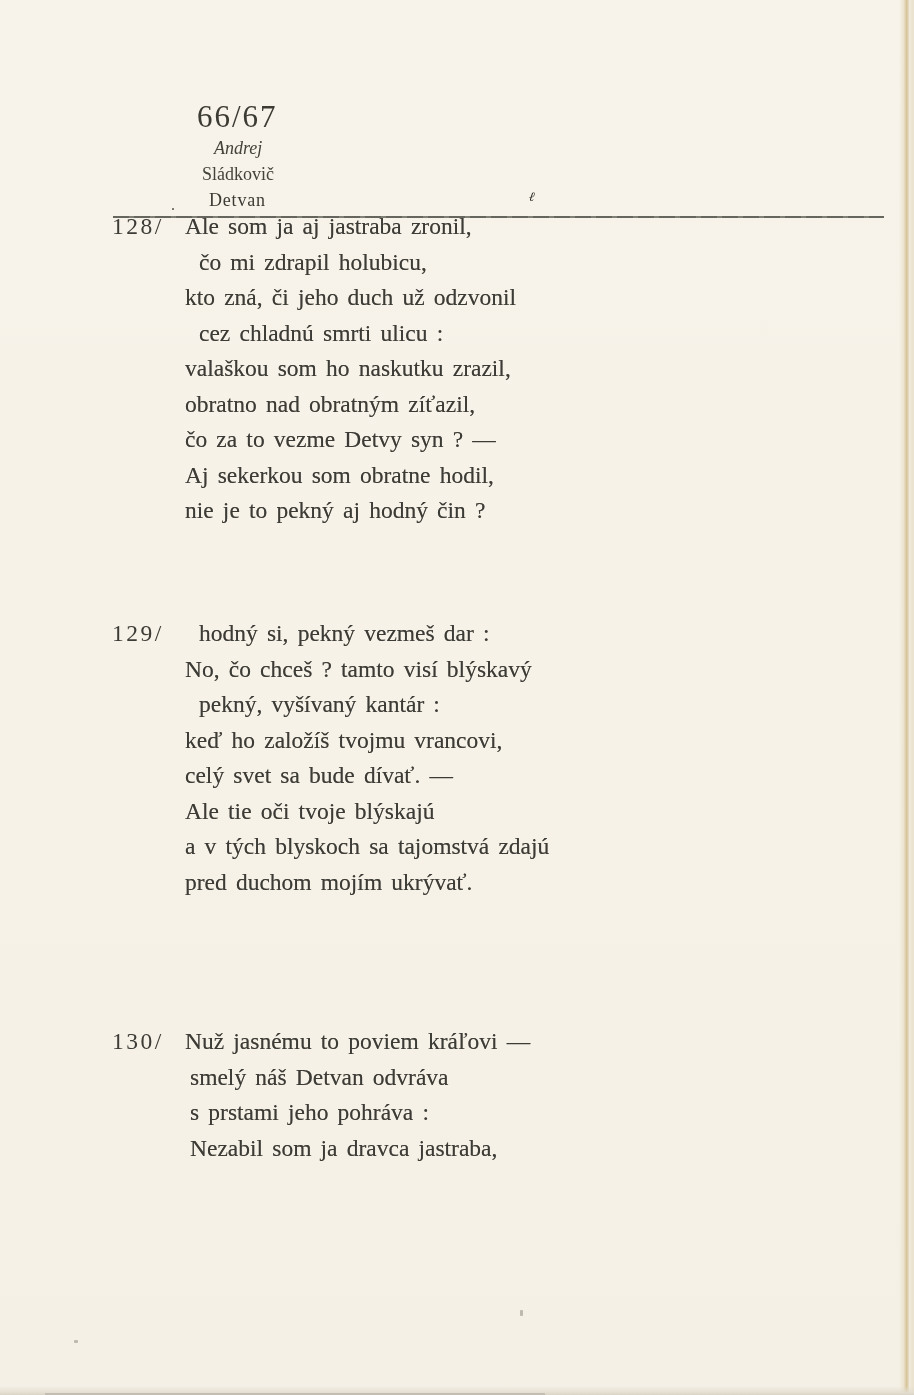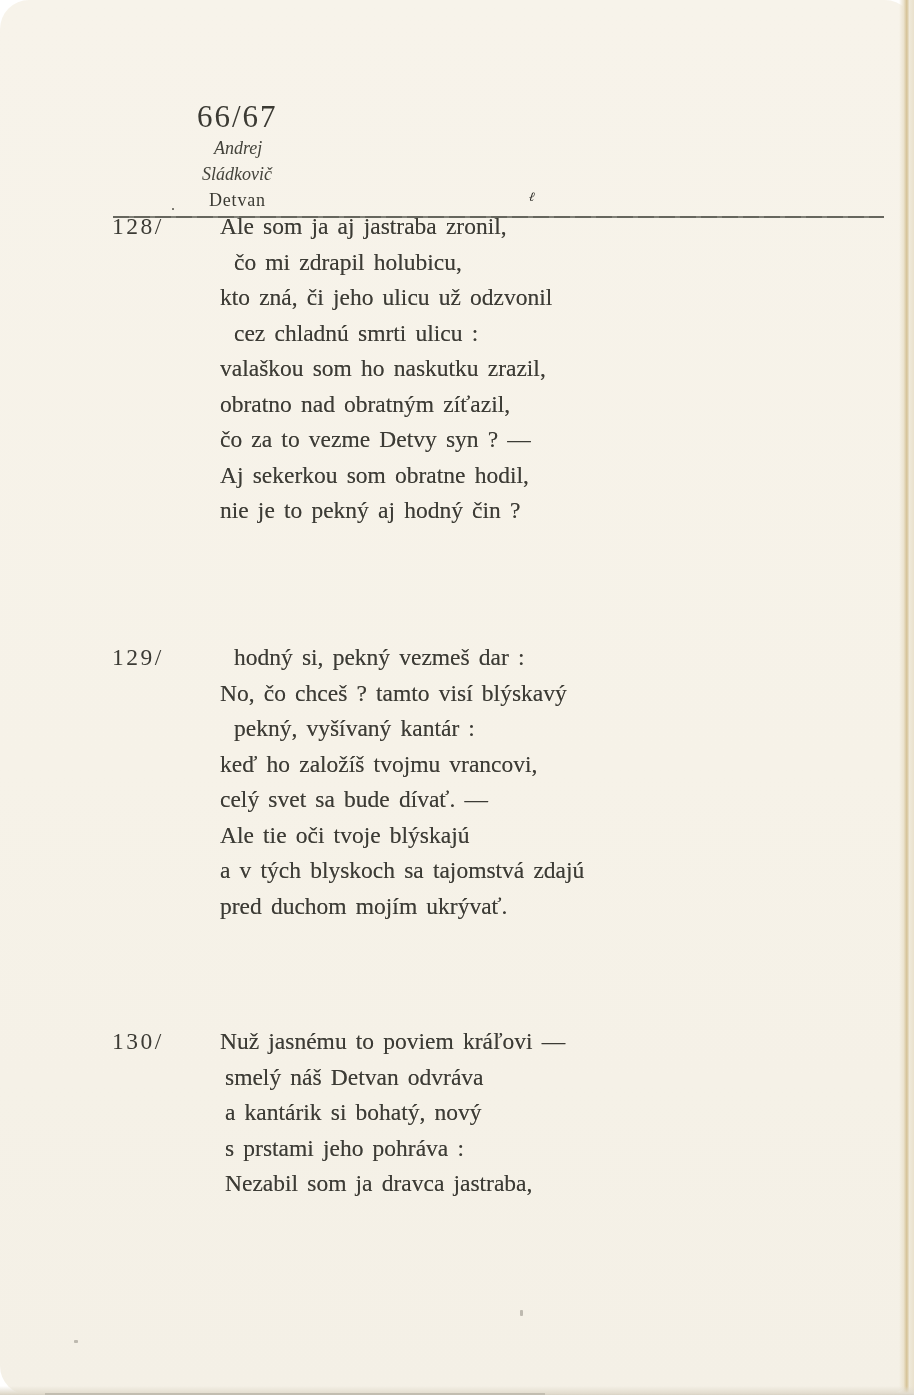--- a/index.html
+++ b/index.html
@@ -5,21 +5,20 @@
   html, body { margin: 0; padding: 0; }
   body {
     width: 914px; height: 1395px;
     position: relative;
     font-family: "Liberation Serif", "DejaVu Serif", serif;
     overflow: hidden;
   }
   .page {
     position: absolute; inset: 0;
     background: linear-gradient(180deg, #f7f3ea 0%, #f6f2e8 55%, #f4f0e6 100%);
-    border-radius: 29px;
   }
   
   .edge-right {
     position: absolute; top: 0; right: 0; bottom: 0; width: 15px;
     background: linear-gradient(90deg,
       rgba(233,224,203,0) 0%,
       #ece4d0 30%,
       #d5c296 52%,
       #efe9d9 70%,
       #e9e1cd 100%);
@@ -38,21 +37,21 @@
     position: absolute; left: 197px; top: 99px;
     font-size: 31px; letter-spacing: 2px; color: #3b3a33;
     white-space: nowrap;
   }
   .author-1 {
     position: absolute; left: 214px; top: 138px;
     font-size: 18px; font-style: italic; color: #44433b; white-space: nowrap;
   }
   .author-2 {
     position: absolute; left: 202px; top: 164px;
-    font-size: 18px; font-style: italic; color: #44433b; white-space: nowrap;
+    font-size: 18px; color: #44433b; white-space: nowrap;
   }
   .work-title {
     position: absolute; left: 209px; top: 190px;
     font-size: 18px; letter-spacing: 0.8px; color: #3b3a33; white-space: nowrap;
   }
   .stray-dot {
     position: absolute; left: 171px; top: 196px;
     font-size: 16px; color: #57564e;
   }
   .printers-mark {
@@ -60,28 +59,28 @@
     font-size: 13px; font-style: italic; color: #2c2b26; transform: rotate(8deg);
   }
   .header-rule {
     position: absolute; left: 113px; top: 216px; width: 771px; height: 2px;
     background: repeating-linear-gradient(90deg,
       #56564e 0px, #56564e 16px, #73736a 16px, #73736a 21px);
     opacity: 0.9;
   }
   .stanza { position: absolute; left: 112px; width: 740px; }
   .stanza-1 { top: 209px; }
-  .stanza-2 { top: 640px; }
+  .stanza-2 { top: 616px; }
   .stanza-3 { top: 1024px; }
   .stanza-num {
     position: absolute; left: 0; top: 0;
     font-size: 23.5px; line-height: 35.5px; letter-spacing: 2.5px;
     color: #3c3b35; white-space: nowrap;
   }
-  .lines { margin-left: 108px; }
+  .lines { margin-left: 73px; }
   .vline {
     font-size: 23.5px; line-height: 35.5px;
     color: #3c3b35; word-spacing: 0.14em; white-space: nowrap;
     text-shadow: 0 0 0.5px rgba(62,60,52,0.55);
   }
   .indent-b { margin-left: 14px; }  
   .indent-a { margin-left: 5px; }   
   .speck {
     position: absolute; background: #8f8c81; opacity: 0.55; border-radius: 1px;
   }
@@ -101,21 +100,21 @@
     <div class="stray-dot">.</div>
     <div class="printers-mark">ℓ</div>
     <div class="header-rule"></div>
   </div>
 
   <div class="stanza stanza-1">
     <span class="stanza-num">128/</span>
     <div class="lines">
       <div class="vline">Ale som ja aj jastraba zronil,</div>
       <div class="vline indent-b">čo mi zdrapil holubicu,</div>
-      <div class="vline">kto zná, či jeho ulicu už odzvonil</div>
+      <div class="vline">kto zná, či jeho duch už odzvonil</div>
       <div class="vline indent-b">cez chladnú smrti ulicu :</div>
       <div class="vline">valaškou som ho naskutku zrazil,</div>
       <div class="vline">obratno nad obratným zíťazil,</div>
       <div class="vline">čo za to vezme Detvy syn ? —</div>
       <div class="vline">Aj sekerkou som obratne hodil,</div>
       <div class="vline">nie je to pekný aj hodný čin ?</div>
     </div>
   </div>
 
   <div class="stanza stanza-2">
@@ -130,21 +129,20 @@
       <div class="vline">a v tých blyskoch sa tajomstvá zdajú</div>
       <div class="vline">pred duchom mojím ukrývať.</div>
     </div>
   </div>
 
   <div class="stanza stanza-3">
     <span class="stanza-num">130/</span>
     <div class="lines">
       <div class="vline">Nuž jasnému to poviem kráľovi —</div>
       <div class="vline indent-a">smelý náš Detvan odvráva</div>
-      <div class="vline indent-a">a kantárik si bohatý, nový</div>
       <div class="vline indent-a">s prstami jeho pohráva :</div>
       <div class="vline indent-a">Nezabil som ja dravca jastraba,</div>
     </div>
   </div>
 
   <div class="speck speck-1"></div>
   <div class="speck speck-2"></div>
   <div class="edge-right"></div>
   <div class="edge-bottom"></div>
   <div class="edge-bottom-line"></div>

